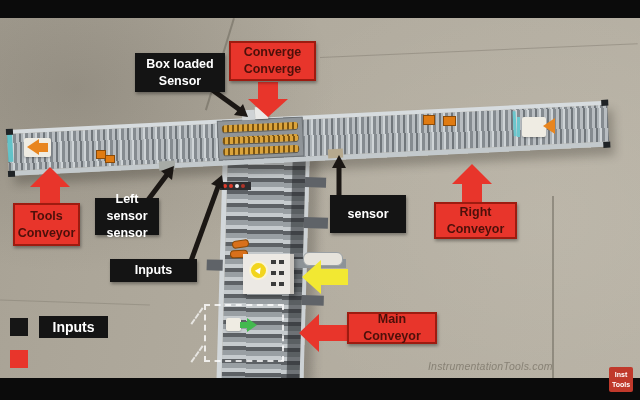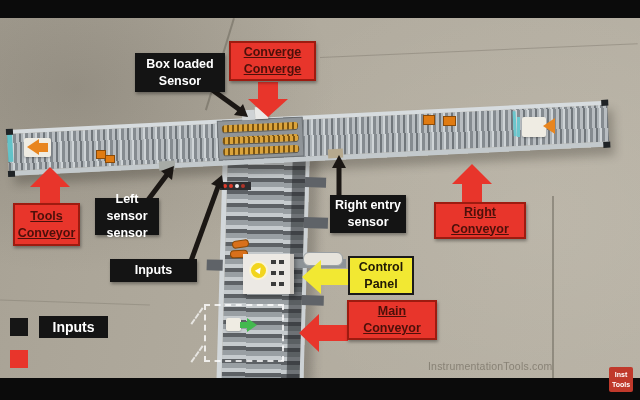--- a/index.html
+++ b/index.html
@@ -102,43 +102,43 @@
   #dash-a{left:196px;top:306px;transform:rotate(35deg);}
   #dash-b{left:196px;top:344px;transform:rotate(35deg);}
 
   
   #arrows{position:absolute;left:0;top:0;z-index:20;pointer-events:none;}
 
   
   .co{position:absolute;z-index:30;display:flex;flex-direction:column;align-items:center;justify-content:center;
       font-weight:bold;font-size:12.5px;line-height:1.35;text-align:center;box-sizing:border-box;}
   .co.black{background:#141414;color:#fff;box-shadow:1px 2px 3px rgba(0,0,0,.35);}
-  .co.red{background:#e8352b;color:#4d100a;border:2px solid #9e1b10;box-shadow:1px 2px 3px rgba(0,0,0,.35);text-decoration:underline;}
+  .co.red{background:#e8352b;color:#4d100a;border:2px solid #9e1b10;box-shadow:1px 2px 3px rgba(0,0,0,.35);}
   .co.yellow{background:#f2e832;color:#221a05;border:2px solid #1a1a1a;}
   #co-boxloaded{left:135px;top:53px;width:90px;height:39px;}
   #co-converge{left:229px;top:41px;width:87px;height:40px;}
   #co-leftconv{left:13px;top:203px;width:67px;height:43px;}
   #co-leftentry{left:95px;top:198px;width:64px;height:37px;}
   #co-inputs{left:110px;top:259px;width:87px;height:23px;}
   #co-rightentry{left:330px;top:195px;width:76px;height:38px;}
-  #co-rightconv{left:434px;top:202px;width:92px;height:37px;}
+  #co-rightconv{left:434px;top:202px;width:83px;height:37px;}
   #co-controlpanel{left:348px;top:256px;width:66px;height:39px;}
-  #co-mainconv{left:347px;top:300px;width:90px;height:40px;}
+  #co-mainconv{left:347px;top:312px;width:90px;height:32px;}
 
   
   .sq{position:absolute;z-index:30;width:18px;height:18px;}
   #legend-input-sq{left:10px;top:318px;background:#161616;}
   #legend-output-sq{left:10px;top:350px;background:#e8352b;}
   .legend-box{position:absolute;z-index:30;display:flex;align-items:center;justify-content:center;
       font-weight:bold;font-size:14px;color:#fff;}
   #legend-inputs{left:39px;top:316px;width:69px;height:22px;background:#141414;}
   #legend-outputs{left:40px;top:348px;width:66px;height:22px;background:#e8352b;text-shadow:0 0 2px rgba(0,0,0,.4);}
 
   #watermark{position:absolute;left:428px;top:360px;width:160px;z-index:6;
-      font-size:10.5px;color:rgba(110,104,92,0.65);letter-spacing:.2px;}
+      font-size:10.5px;color:rgba(110,104,92,0.65);letter-spacing:.2px;font-style:italic;}
   #logo{position:absolute;left:609px;top:367px;width:24px;height:25px;background:#c0392b;border-radius:2px;z-index:45;
       display:flex;flex-direction:column;align-items:center;justify-content:center;color:#fff;font-size:7px;font-weight:bold;line-height:1.3;}
 </style>
 </head>
 <body>
 
 <div class="stage">
 
   <div class="seam" id="seam1"></div>
   <div class="seam" id="seam2"></div>
@@ -253,31 +253,26 @@
     <span>Conveyor</span>
   </div>
   <div class="co black" id="co-leftentry">
     <span>Left sensor</span>
     <span>sensor</span>
   </div>
   <div class="co black" id="co-inputs">
     <span>Inputs</span>
   </div>
   <div class="co black" id="co-rightentry">
-    <span>Right entry</span>
     <span>sensor</span>
   </div>
   <div class="co red" id="co-rightconv">
     <span>Right</span>
     <span>Conveyor</span>
   </div>
-  <div class="co yellow" id="co-controlpanel">
-    <span>Control</span>
-    <span>Panel</span>
-  </div>
   <div class="co red" id="co-mainconv">
     <span>Main</span>
     <span>Conveyor</span>
   </div>
 
   <div class="sq" id="legend-input-sq"></div>
   <div class="legend-box" id="legend-inputs">Inputs</div>
   <div class="sq" id="legend-output-sq"></div>
 
   <div id="watermark">InstrumentationTools.com</div>

